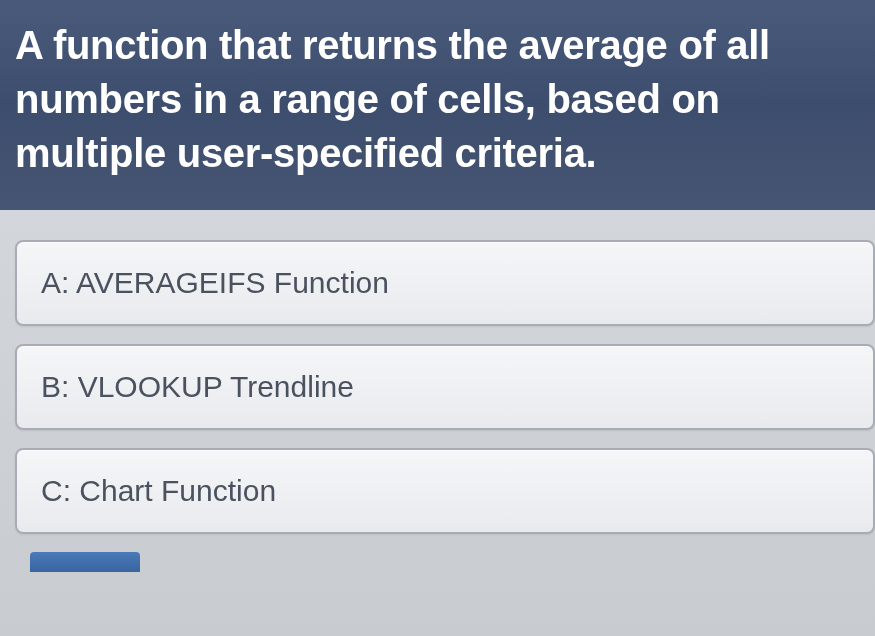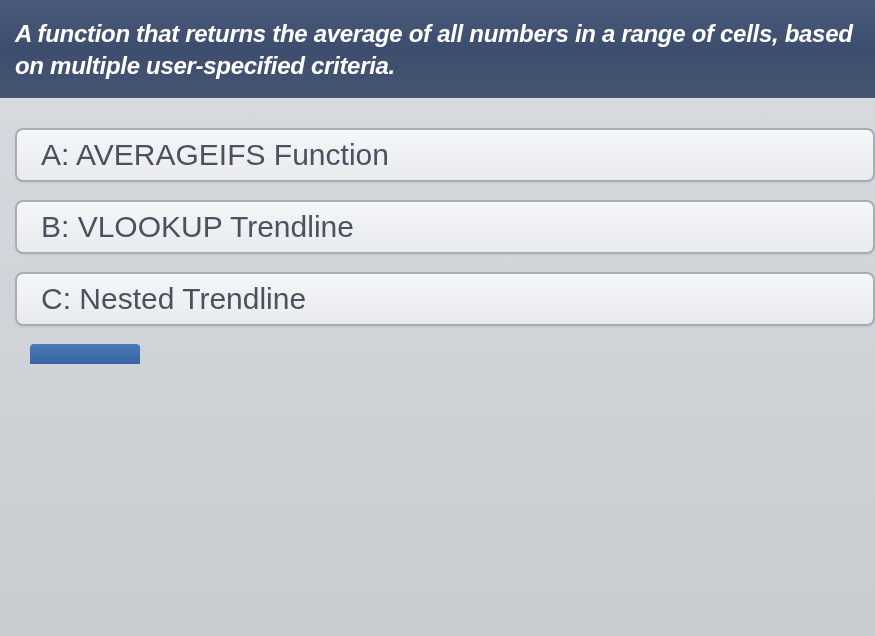--- a/index.html
+++ b/index.html
@@ -10,35 +10,34 @@
     body {
       font-family: 'Segoe UI', Tahoma, Geneva, Verdana, sans-serif;
       background: linear-gradient(180deg, #d8dce0 0%, #c8ccd0 100%);
       width: 875px;
       height: 636px;
       overflow: hidden;
     }
     .question-header {
       background: linear-gradient(180deg, #4a5a7a 0%, #3d4d6d 50%, #465573 100%);
       color: #ffffff;
-      padding: 18px 20px 15px 15px;
-      font-size: 24px;
+      padding: 18px 20px 30px 15px;
+      font-size: 40px;
       font-weight: 700;
       line-height: 1.35;
       letter-spacing: -0.3px;
-      font-style: italic;
     }
     .answers-area {
       padding: 30px 0 20px 15px;
     }
     .answer-option {
       background: linear-gradient(180deg, #f5f6f8 0%, #e8eaed 100%);
       border: 2px solid #a8adb5;
       border-radius: 8px;
-      padding: 8px 24px;
+      padding: 24px 24px;
       margin-bottom: 18px;
       font-size: 30px;
       font-weight: 400;
       color: #4a5260;
       cursor: pointer;
       box-shadow: inset 0 1px 0 rgba(255,255,255,0.6), 0 1px 2px rgba(0,0,0,0.08);
       position: relative;
     }
     .answer-option.with-cursor {
       padding-left: 60px;
@@ -71,19 +70,19 @@
 
   <div class="answer-option">
     <span>A: AVERAGEIFS Function</span>
   </div>
 
   <div class="answer-option">
     <span>B: VLOOKUP Trendline</span>
   </div>
 
   <div class="answer-option">
-    <span>C: Nested Trendline</span>
+    <span>C: Chart Function</span>
   </div>
 
 
   <div class="bottom-button"></div>
 
 </div>
 
 </body></html>

